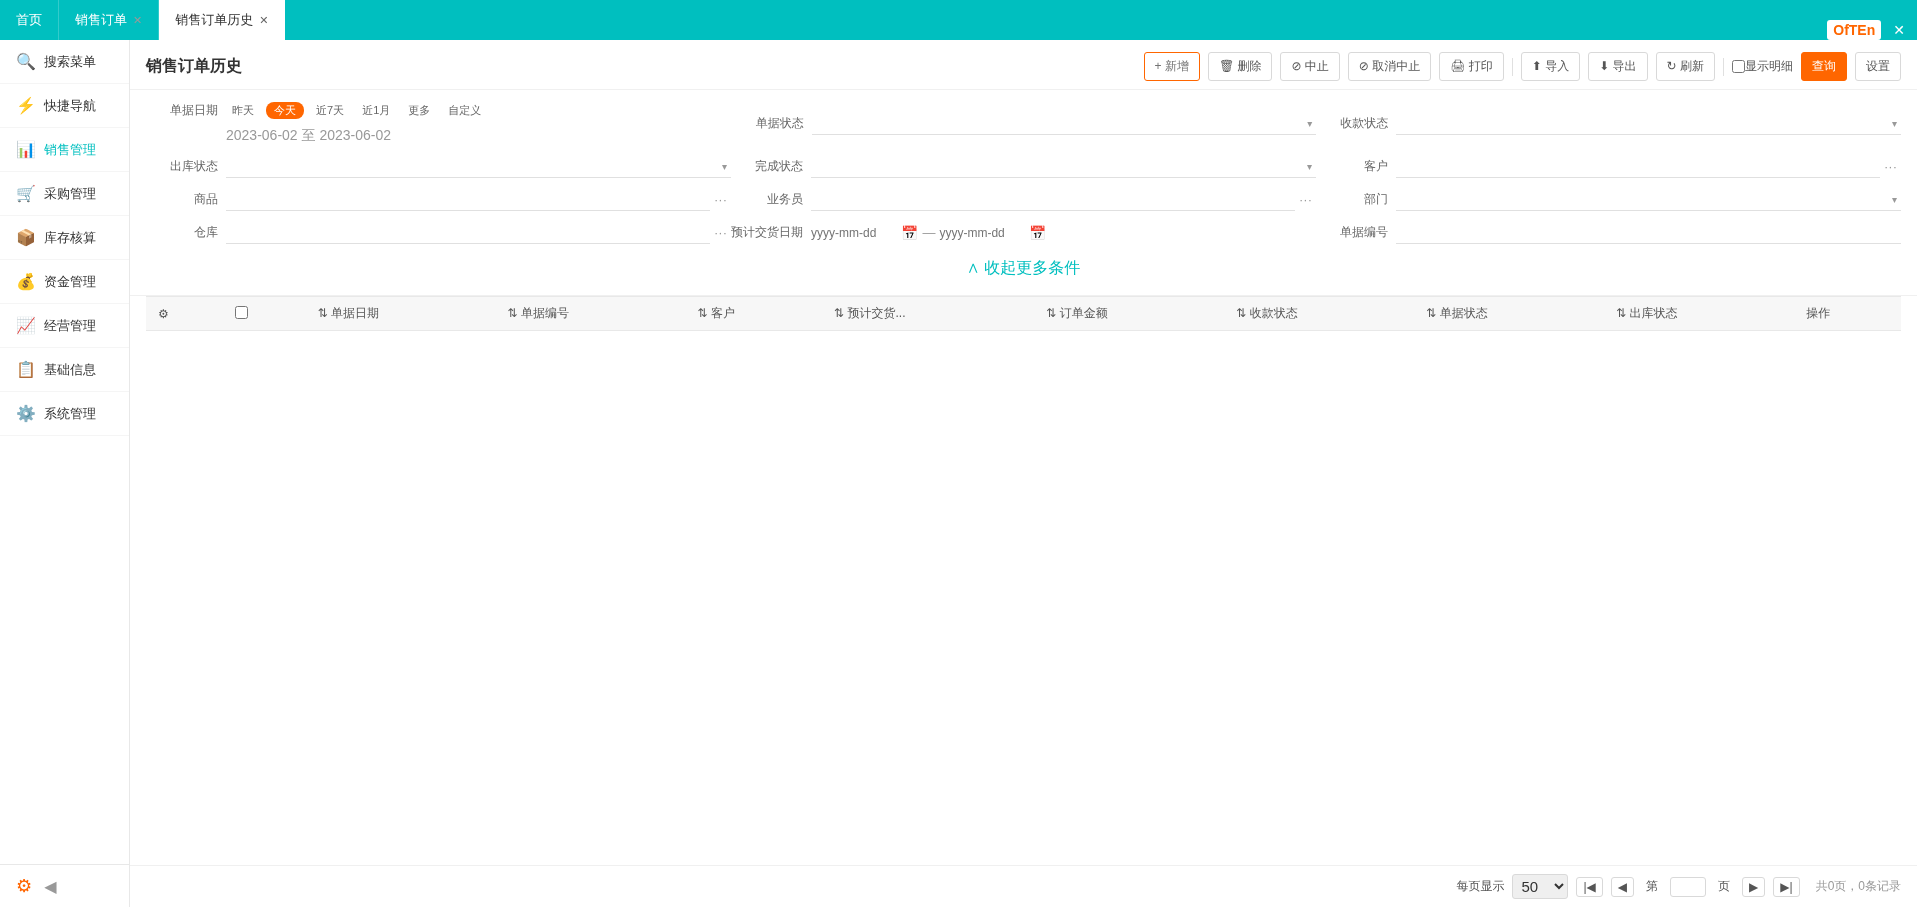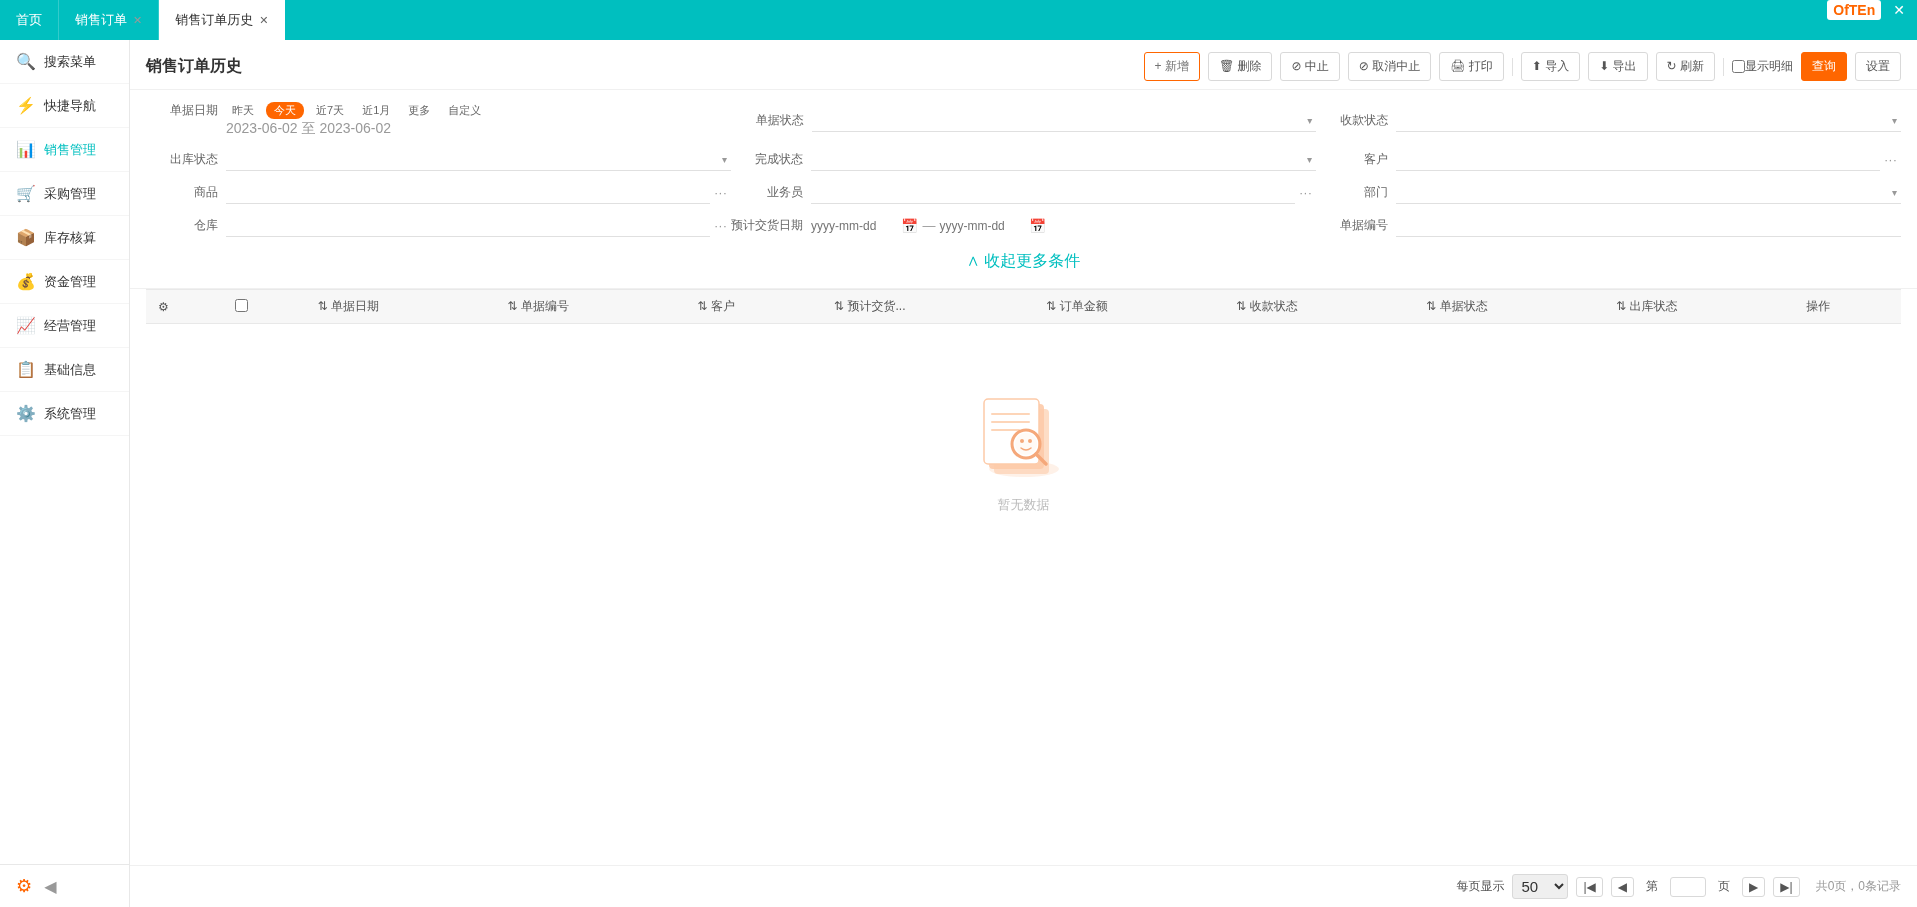--- a/index.html
+++ b/index.html
@@ -3,21 +3,21 @@
   <meta charset="utf-8">
   <style>
     * { box-sizing: border-box; margin: 0; padding: 0; }
     body { font-family: 'Microsoft YaHei', sans-serif; font-size: 13px; background: #f5f5f5; display: flex; flex-direction: column; height: 100vh; overflow: hidden; }
 
     
     .top-bar {
       height: 40px;
       background: #00bfbf;
       display: flex;
-      align-items: flex-start;
+      align-items: flex-end;
       padding: 0 0 0 0;
       position: relative;
     }
     .top-bar-tabs {
       display: flex;
       align-items: center;
       height: 100%;
       flex: 1;
     }
     .top-tab {
@@ -311,21 +311,21 @@
       border-radius: 3px;
       text-align: center;
       padding: 2px 4px;
       font-size: 12px;
     }
 
     
     .date-filter-group {
       display: flex;
       flex-direction: column;
-      gap: 1px;
+      gap: 8px;
     }
     .date-filter-top {
       display: flex;
       align-items: center;
       gap: 6px;
     }
   </style>
 </head>
 <body>
 
@@ -543,43 +543,20 @@
             <th><span>⇅ </span><span>收款状态</span></th>
             <th><span>⇅ </span><span>单据状态</span></th>
             <th><span>⇅ </span><span>出库状态</span></th>
             <th><span>操作</span></th>
           </tr>
         </thead>
         <tbody id="table-body">
         </tbody>
       </table>
 
-      <div class="empty-state">
-        <svg class="empty-illustration" viewBox="0 0 120 100">
-
-          <ellipse cx="60" cy="85" rx="35" ry="8" fill="#fde8d8" opacity="0.6"></ellipse>
-
-          <rect x="30" y="25" width="55" height="65" rx="4" fill="#fdd5b8" opacity="0.8"></rect>
-          <rect x="25" y="20" width="55" height="65" rx="4" fill="#fdcaa8" opacity="0.9"></rect>
-          <rect x="20" y="15" width="55" height="65" rx="4" fill="#fff" stroke="#fdcaa8" stroke-width="1.5"></rect>
-
-          <line x1="28" y1="30" x2="65" y2="30" stroke="#fdd5b8" stroke-width="2" stroke-linecap="round"></line>
-          <line x1="28" y1="38" x2="65" y2="38" stroke="#fdd5b8" stroke-width="2" stroke-linecap="round"></line>
-          <line x1="28" y1="46" x2="55" y2="46" stroke="#fdd5b8" stroke-width="2" stroke-linecap="round"></line>
-
-          <circle cx="62" cy="60" r="14" fill="none" stroke="#f5a87a" stroke-width="3"></circle>
-          <circle cx="62" cy="60" r="11" fill="#fff9f5" opacity="0.9"></circle>
-          <line x1="72" y1="70" x2="82" y2="80" stroke="#f5a87a" stroke-width="3.5" stroke-linecap="round"></line>
-
-          <circle cx="58" cy="57" r="2" fill="#f5a87a"></circle>
-          <circle cx="66" cy="57" r="2" fill="#f5a87a"></circle>
-          <path d="M57 64 Q62 68 67 64" stroke="#f5a87a" stroke-width="1.5" fill="none" stroke-linecap="round"></path>
-        </svg>
-        <span>暂无数据</span>
-      </div>
     </div>
 
     <div class="table-footer">
       <span>每页显示</span>
       <select class="page-size-select">
         <option value="50">50</option>
         <option value="20">20</option>
         <option value="100">100</option>
       </select>
       <button class="pagination-btn">|◀</button>

